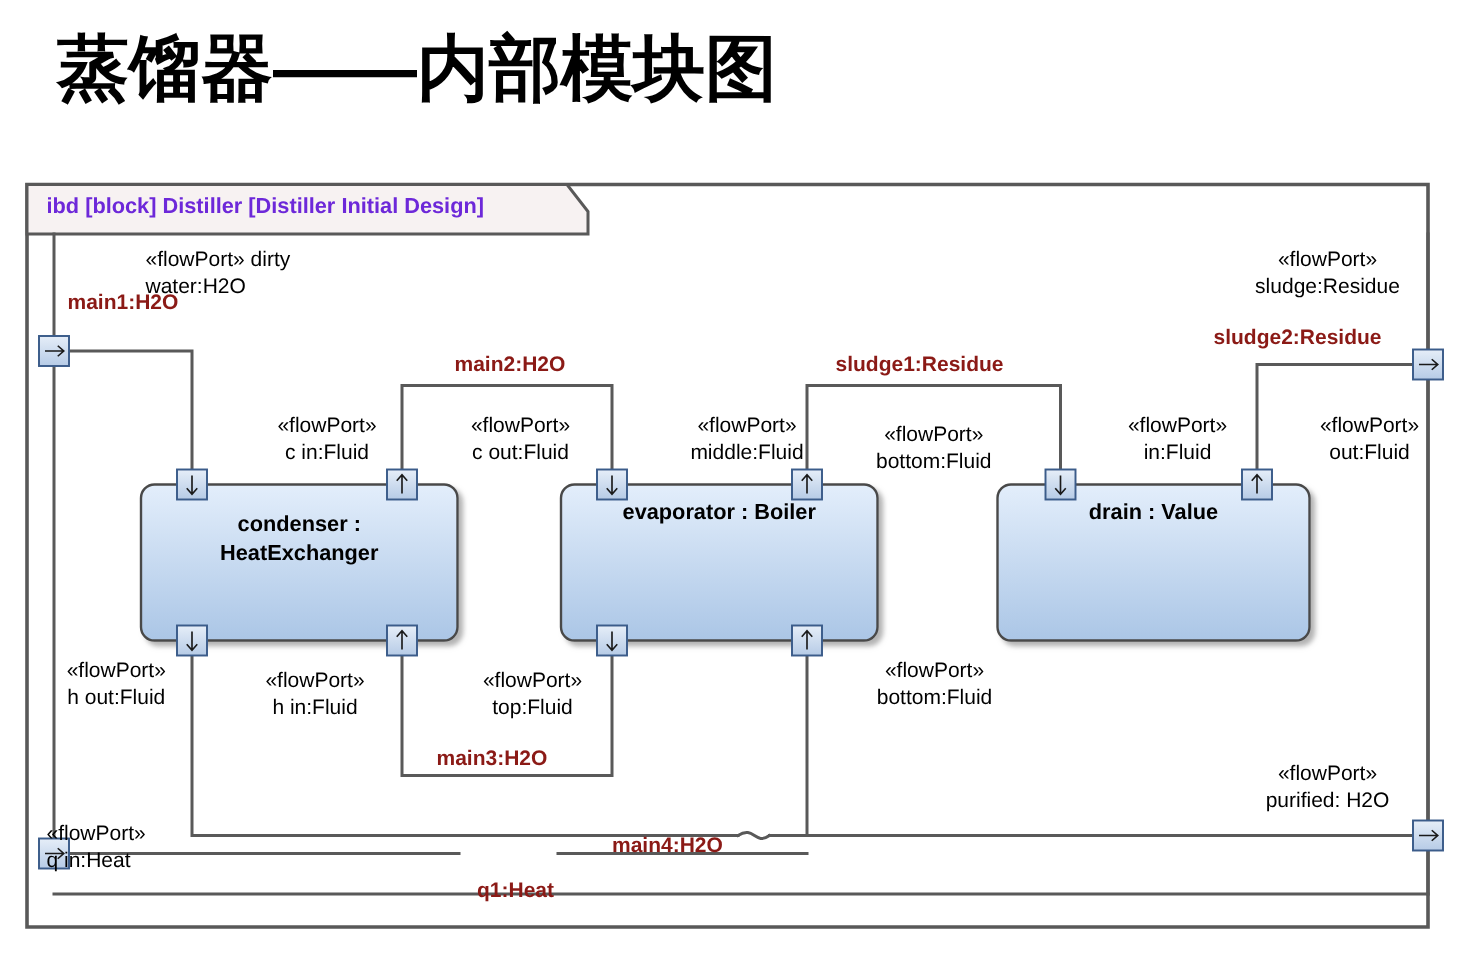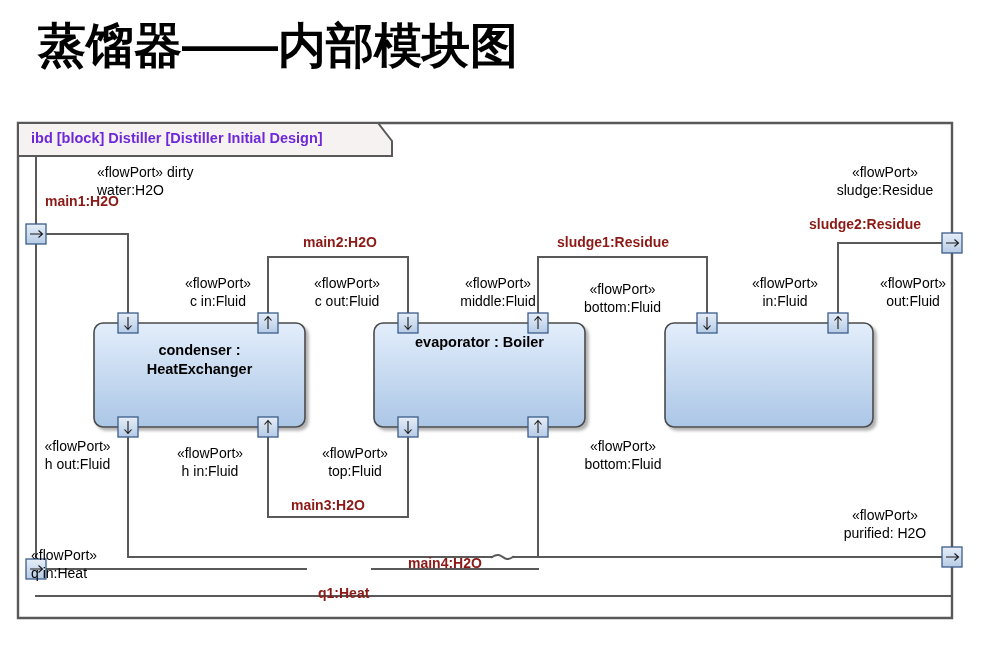--- a/index.html
+++ b/index.html
@@ -211,20 +211,21 @@
         <path d="M946,557 L958,557 M954.5,553.5 L958.5,557 L954.5,560.5" fill="none" stroke="#1a1a1a" stroke-width="1.1"></path>
       </g>
     </g>
   </svg>
 
   <div class="frame-label-text" style="left:31px; top:130px;">ibd [block] Distiller [Distiller  Initial Design]</div>
 
   <div class="block-title" style="left:374px; top:333px; width:211px;">evaporator : Boiler</div>
   <div class="block-title" style="left:94px; top:341px; width:211px;">condenser :
 HeatExchanger</div>
+  <div class="block-title" style="left:665px; top:333px; width:208px;">drain : Value</div>
 
   <div class="port-label center" style="left:138px; top:274px; width:160px;">«flowPort»
 c in:Fluid</div>
   <div class="port-label center" style="left:272px; top:274px; width:150px;">«flowPort»
 c out:Fluid</div>
   <div class="port-label center" style="left:30px; top:437px; width:95px;">«flowPort»
 h out:Fluid</div>
   <div class="port-label center" style="left:160px; top:444px; width:100px;">«flowPort»
 h in:Fluid</div>
 

